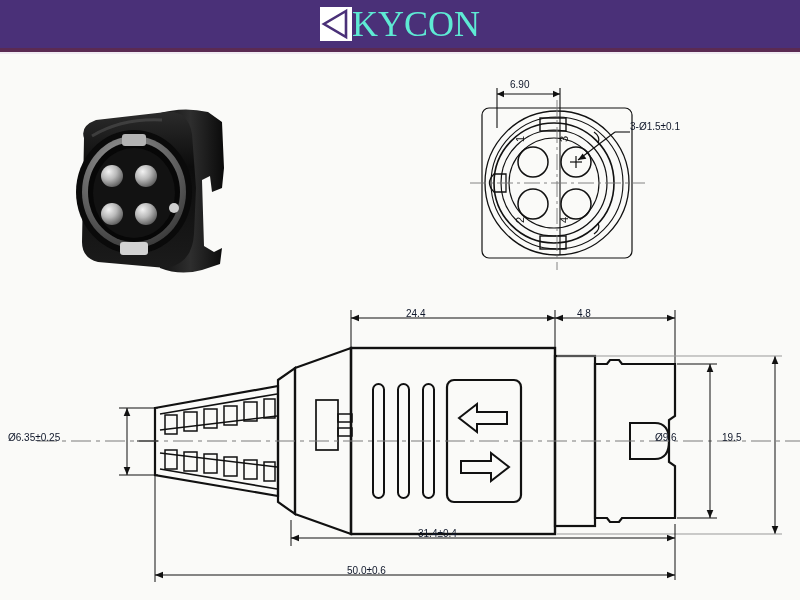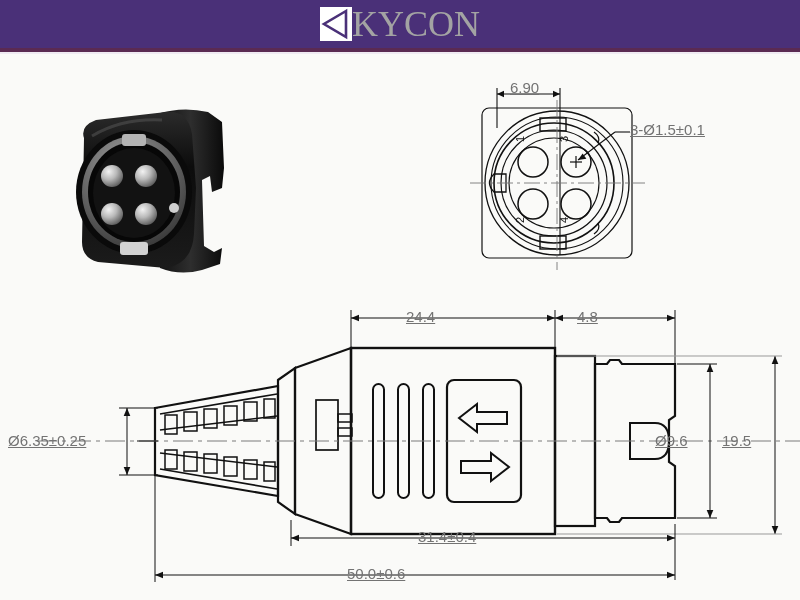--- a/index.html
+++ b/index.html
@@ -48,36 +48,35 @@
     align-items: center;
     gap: 0px;
   }
   .brand-mark {
     width: 32px;
     height: 34px;
     background: #ffffff;
     display: block;
   }
   .brand-text {
-    color: #a3a3a3;
+    color: #5eead4;
     font-size: 36px;
     line-height: 34px;
     letter-spacing: 0px;
     font-family: "Liberation Serif", serif;
     font-weight: 400;
   }
 
   
   .dim-label {
     position: absolute;
-    font-size: 15px;
-    color: #737373;
+    font-size: 10px;
+    color: #0f172a;
     white-space: nowrap;
     font-family: "Liberation Sans", sans-serif;
-    text-decoration: underline;
   }
   .pin-label {
     position: absolute;
     font-size: 11px;
     color: #111;
     font-family: "Liberation Sans", sans-serif;
   }
   svg { display: block; }
   .photo-wrap {
     position: absolute;

